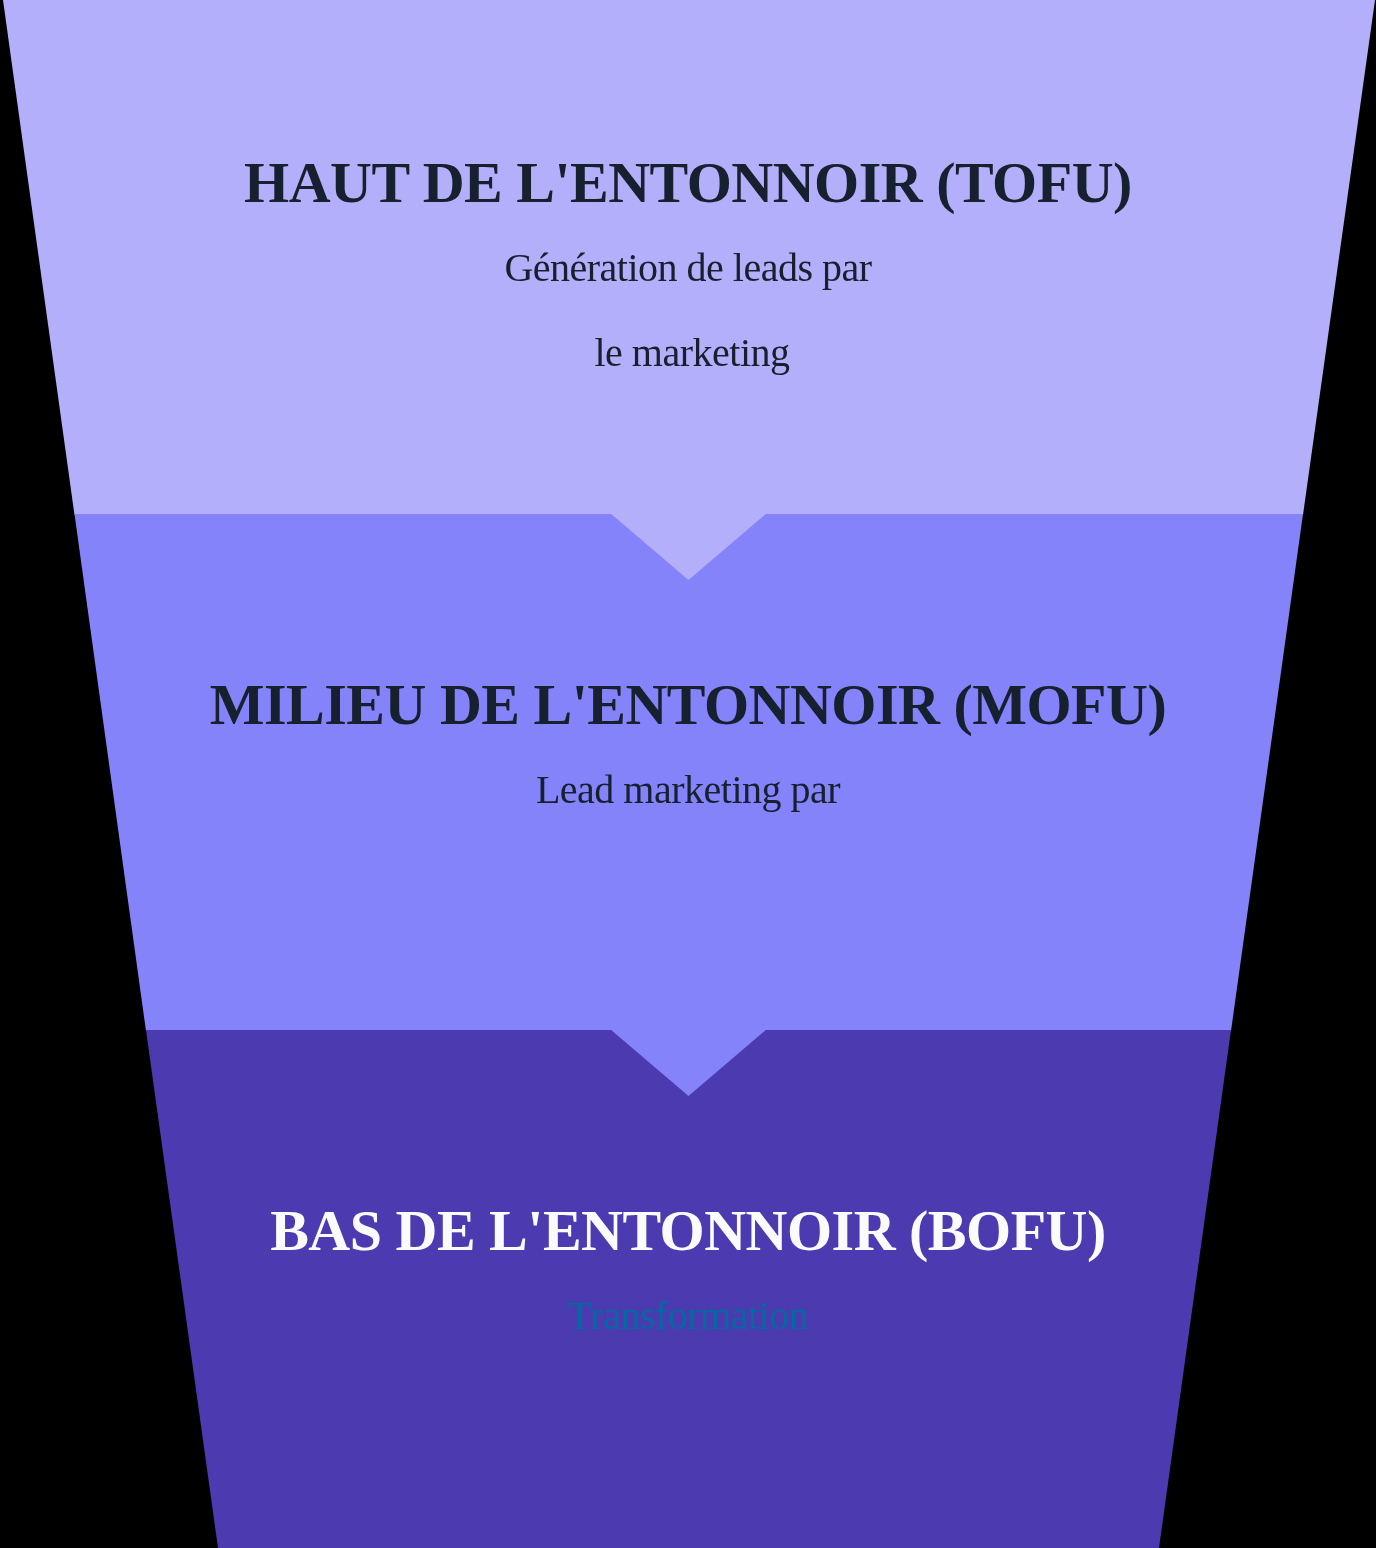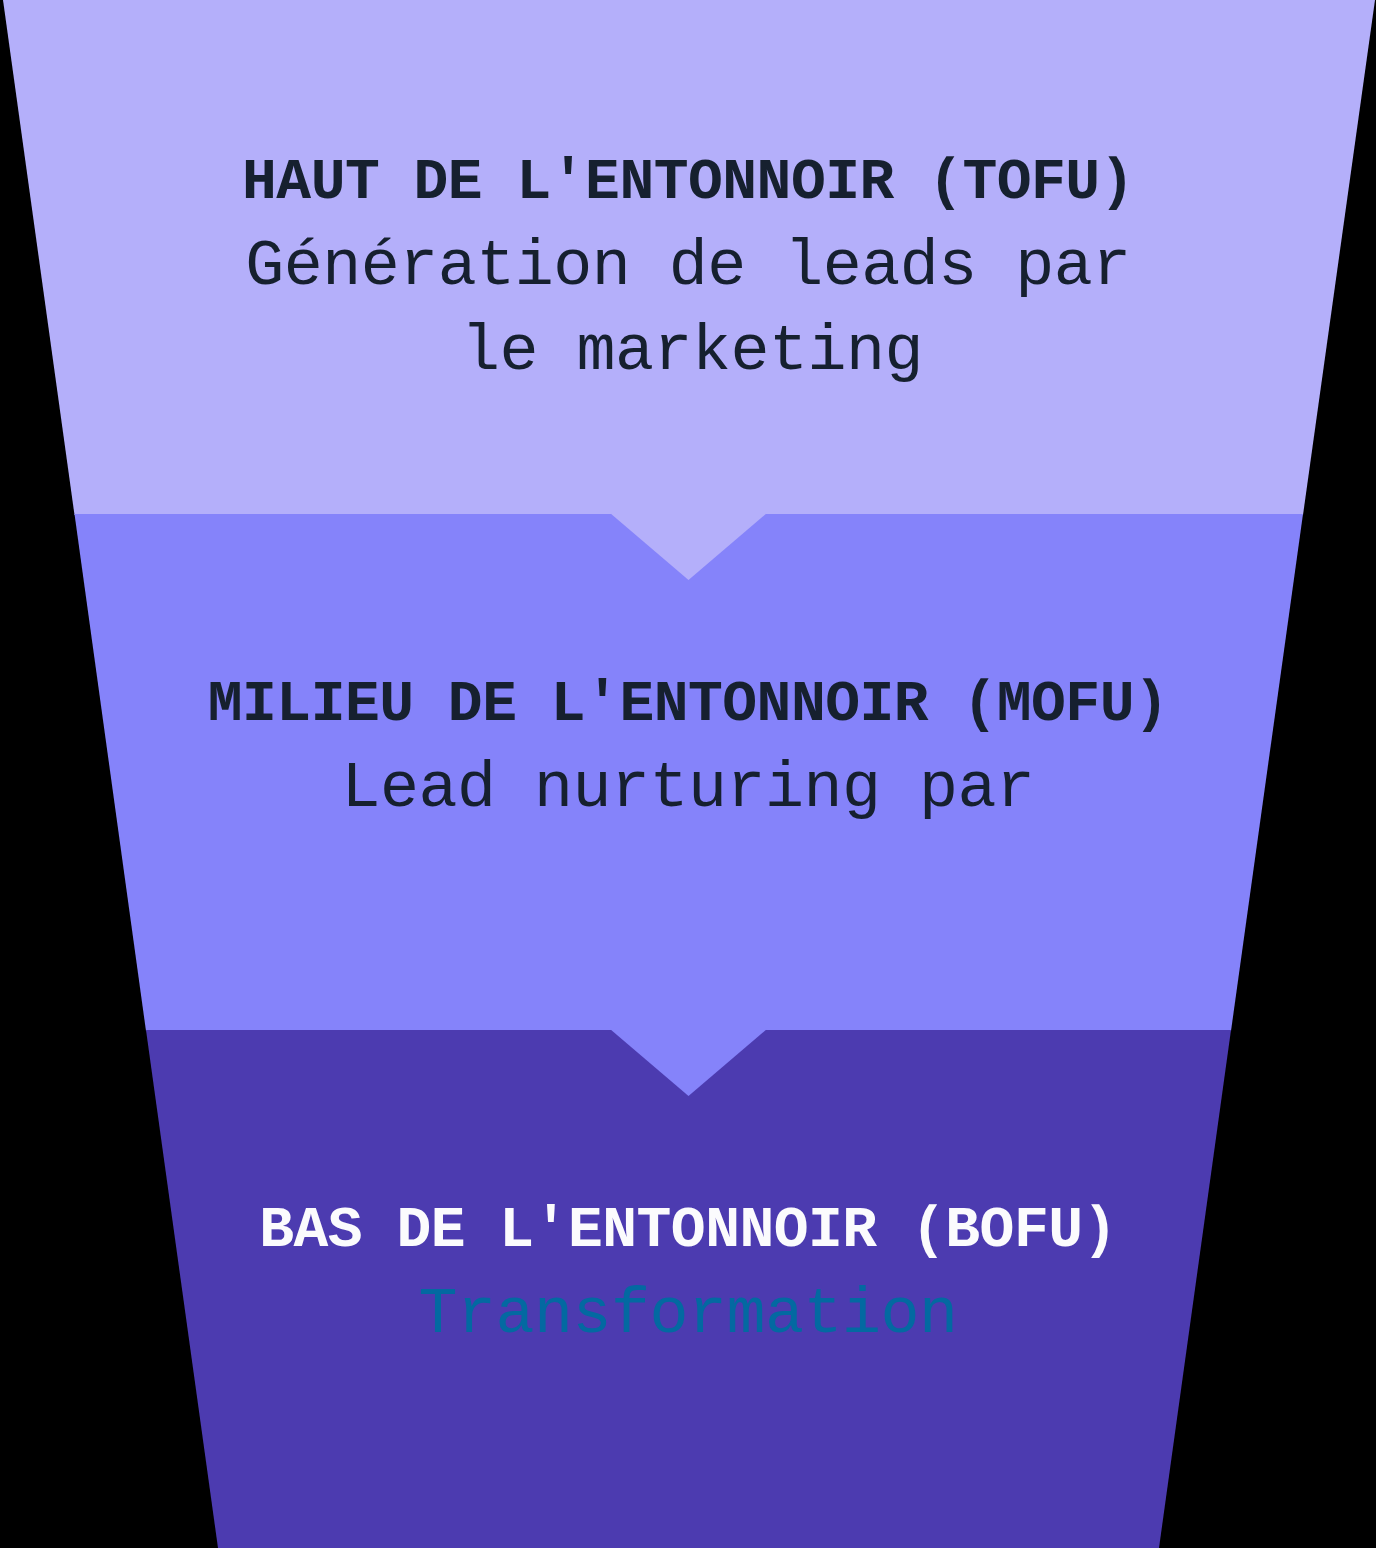--- a/index.html
+++ b/index.html
@@ -6,21 +6,21 @@
     margin: 0;
     padding: 0;
     background: #000000;
   }
   .stage {
     position: relative;
     width: 1376px;
     height: 1548px;
     background: #000000;
     overflow: hidden;
-    font-family: Liberation Mono, monospace;
+    font-family: Liberation Serif, serif;
   }
   .funnel-svg {
     position: absolute;
     left: 0;
     top: 0;
     width: 1376px;
     height: 1548px;
     display: block;
   }
   .label-block {
@@ -33,21 +33,21 @@
     height: 85px;
     line-height: 85px;
     white-space: nowrap;
   }
   .label-title {
     font-size: 58px;
     font-weight: 700;
     letter-spacing: -0.5px;
   }
   .label-subtitle {
-    font-size: 65px;
+    font-size: 40px;
     font-weight: 400;
     letter-spacing: -0.5px;
   }
   .block-tofu { top: 140px; }
   .block-mofu { top: 662px; }
   .block-bofu { top: 1188px; }
 </style>
 </head>
 <body>
 
@@ -62,21 +62,21 @@
   </svg>
 
   <div class="label-block block-tofu">
     <div class="label-line label-title" style="color: rgb(22, 32, 47);">HAUT DE L'ENTONNOIR (TOFU)</div>
     <div class="label-line label-subtitle" style="color: rgb(22, 32, 47);">Génération de leads par</div>
     <div class="label-line label-subtitle" style="color: rgb(22, 32, 47); padding-left: 8px;">le marketing</div>
   </div>
 
   <div class="label-block block-mofu">
     <div class="label-line label-title" style="color: rgb(22, 32, 47);">MILIEU DE L'ENTONNOIR (MOFU)</div>
-    <div class="label-line label-subtitle" style="color: rgb(22, 32, 47);">Lead nurturing par</div>
+    <div class="label-line label-subtitle" style="color: rgb(22, 32, 47);">Lead marketing par</div>
   </div>
 
   <div class="label-block block-bofu">
     <div class="label-line label-title" style="color: rgb(251, 251, 253);">BAS DE L'ENTONNOIR (BOFU)</div>
     <div class="label-line label-subtitle" style="color: #0369a1;">Transformation</div>
   </div>
 
 </div>
 
 </body></html>

